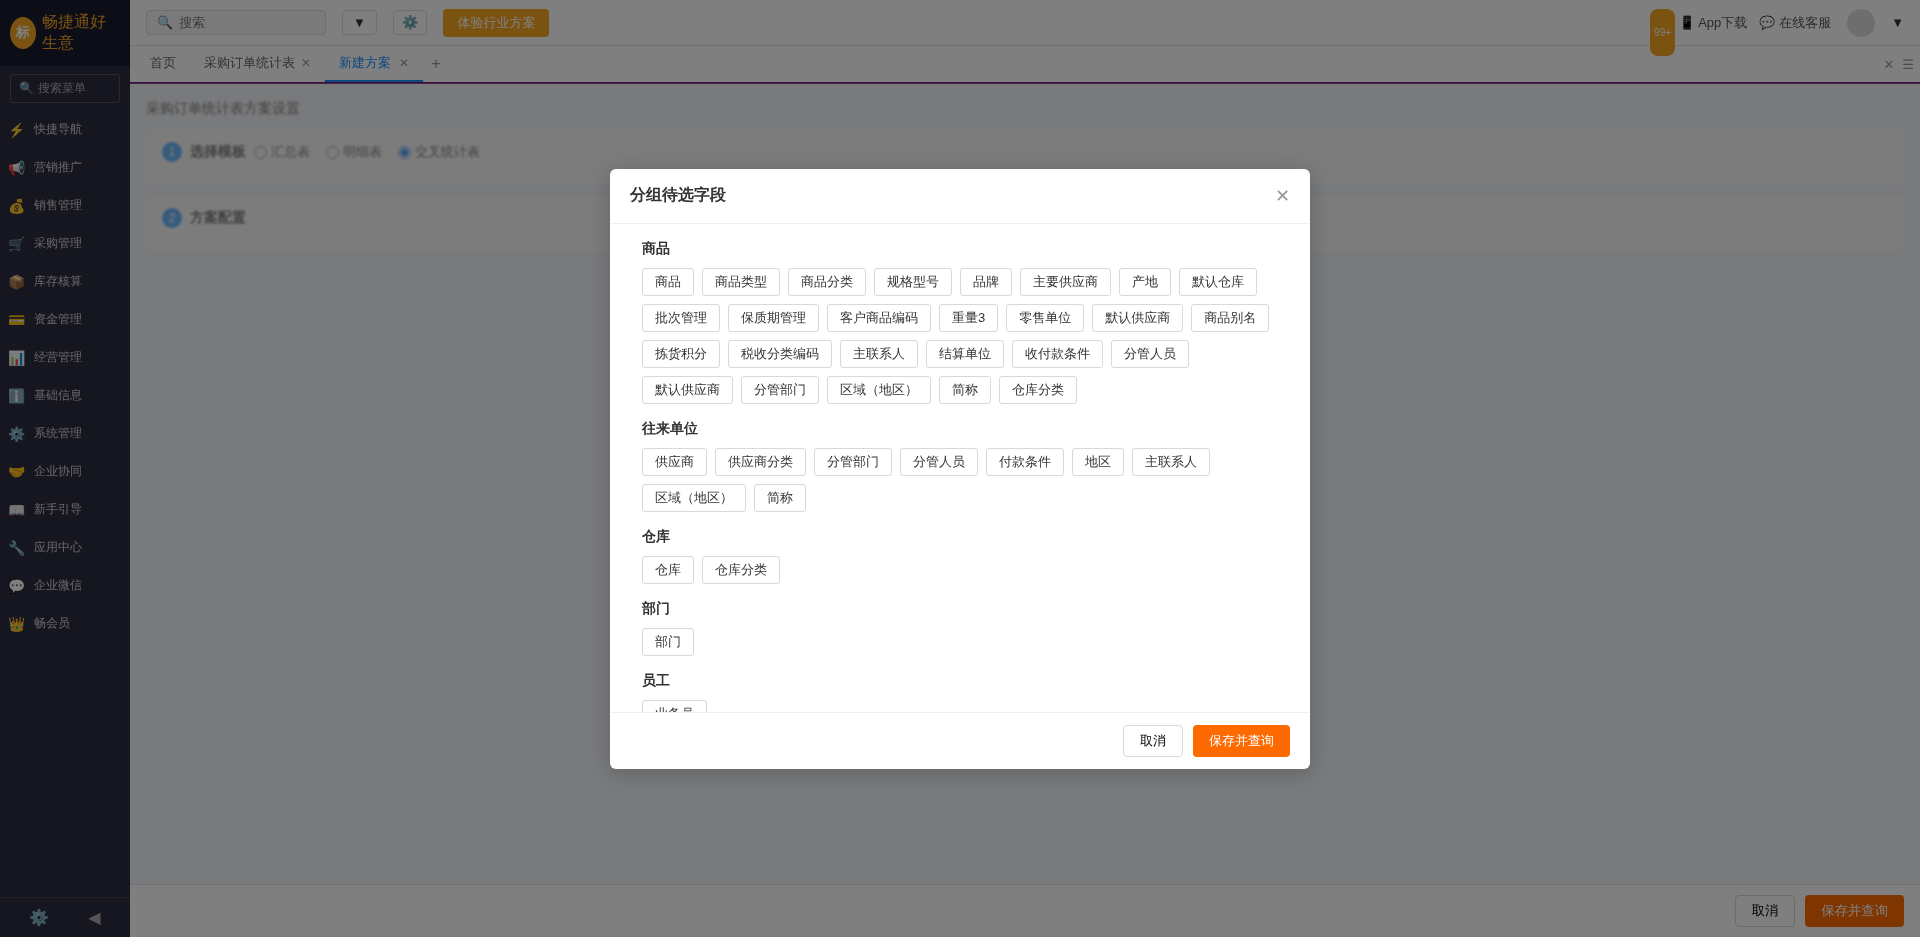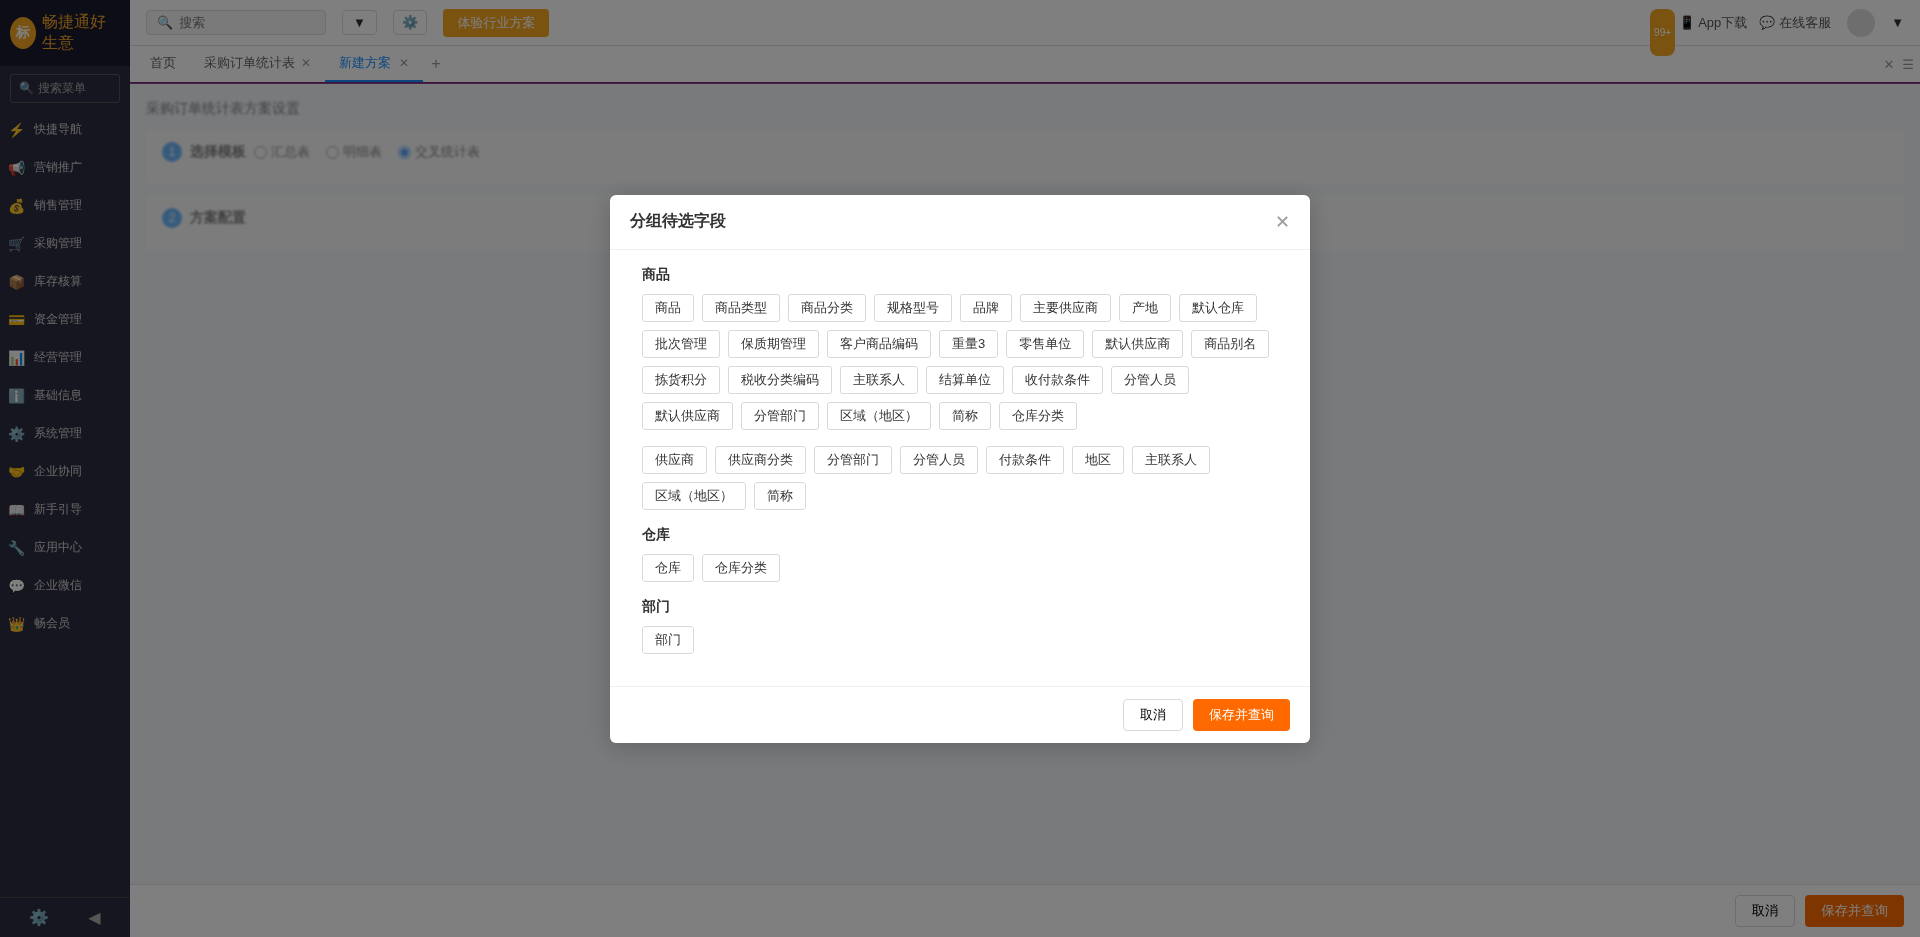--- a/index.html
+++ b/index.html
@@ -287,20 +287,21 @@
           <div class="field-tag">分管人员</div>
           <div class="field-tag">默认供应商</div>
           <div class="field-tag">分管部门</div>
           <div class="field-tag">区域（地区）</div>
           <div class="field-tag">简称</div>
           <div class="field-tag">仓库分类</div>
         </div>
       </div>
 
       <div class="field-section">
+        <div class="field-section-title">往来单位</div>
         <div class="field-grid">
           <div class="field-tag">供应商</div>
           <div class="field-tag">供应商分类</div>
           <div class="field-tag">分管部门</div>
           <div class="field-tag">分管人员</div>
           <div class="field-tag">付款条件</div>
           <div class="field-tag">地区</div>
           <div class="field-tag">主联系人</div>
           <div class="field-tag">区域（地区）</div>
           <div class="field-tag">简称</div>
@@ -315,20 +316,26 @@
         </div>
       </div>
 
       <div class="field-section">
         <div class="field-section-title">部门</div>
         <div class="field-grid">
           <div class="field-tag">部门</div>
         </div>
       </div>
 
+      <div class="field-section">
+        <div class="field-section-title">员工</div>
+        <div class="field-grid">
+          <div class="field-tag">业务员</div>
+        </div>
+      </div>
 
     </div>
     <div class="modal-footer">
       <button class="cancel-btn">取消</button>
       <button class="confirm-btn">保存并查询</button>
     </div>
   </div>
 </div>
 
 </body></html>

